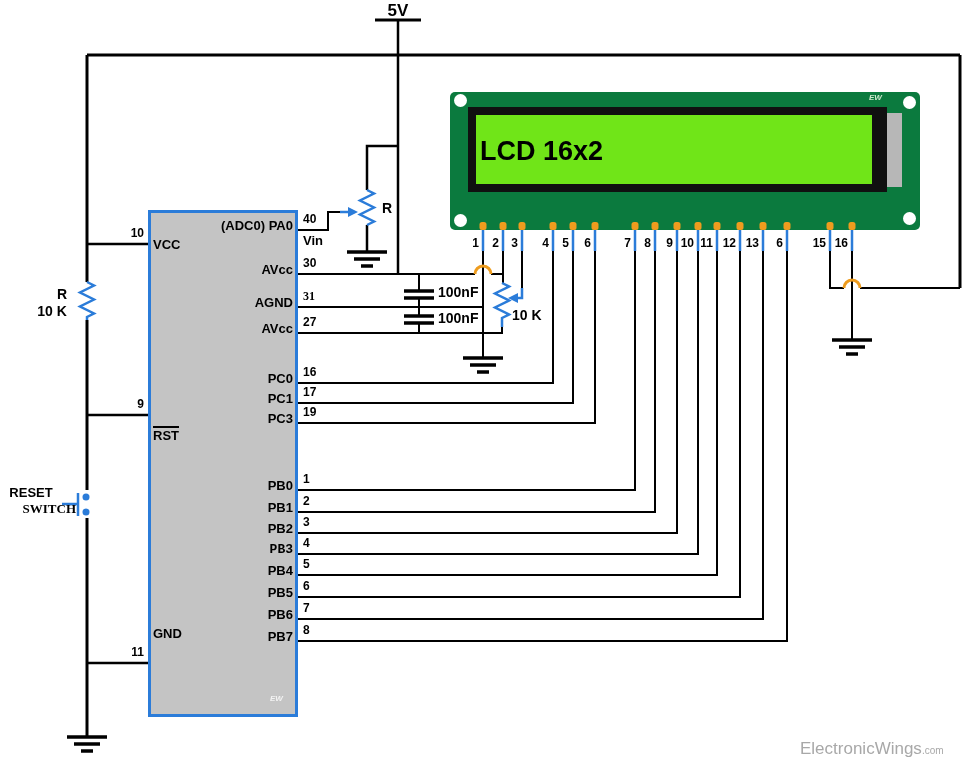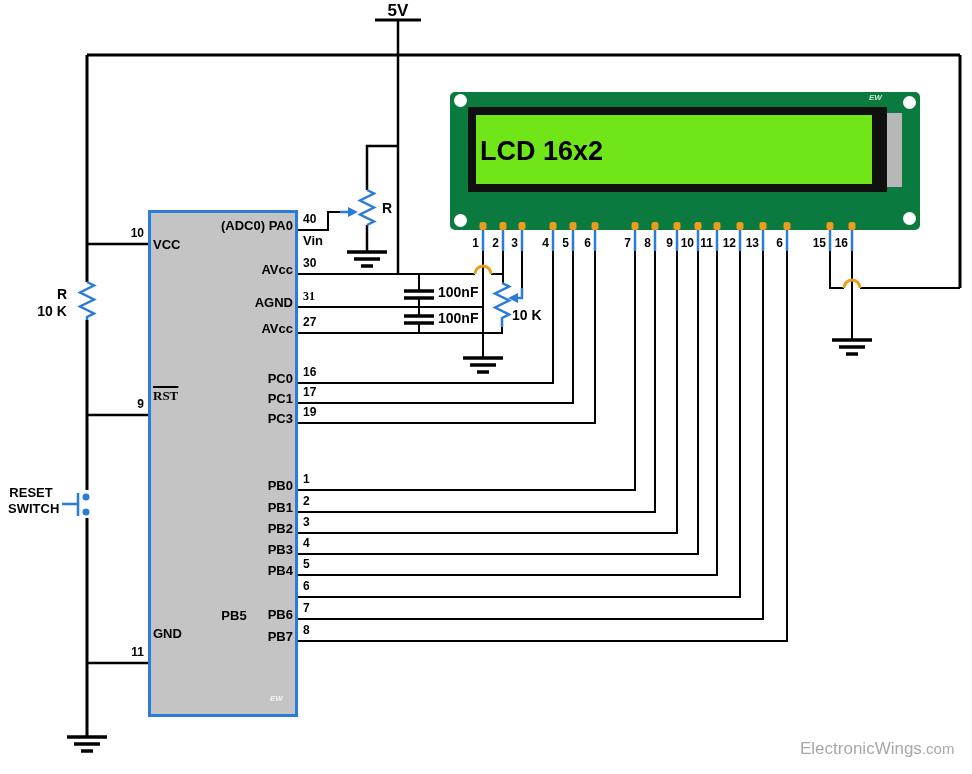--- a/index.html
+++ b/index.html
@@ -18,21 +18,21 @@
   .pcb{position:absolute;left:450px;top:92px;width:470px;height:138px;background:#0b7a3e;
        border-radius:5px;z-index:1;}
   .hole{position:absolute;width:13px;height:13px;border-radius:50%;background:#ffffff;z-index:2;}
   .bezel{position:absolute;left:468px;top:107px;width:419px;height:85px;background:#101010;z-index:2;}
   .screen{position:absolute;left:476px;top:115px;width:396px;height:69px;background:#70e518;z-index:3;}
   .connector{position:absolute;left:887px;top:113px;width:15px;height:74px;background:#b7b7b7;z-index:3;}
   svg.wires{position:absolute;left:0;top:0;z-index:4;}
   .txt{z-index:5;}
   .ewmark{position:absolute;font-size:8px;font-style:italic;font-weight:bold;z-index:5;}
   .watermark{position:absolute;left:800px;top:739px;font-size:17px;color:#a8a8a8;z-index:5;}
-  .watermark .dotcom{font-size:15px;}
+  .watermark .dotcom{font-size:10px;}
 </style>
 </head>
 <body>
 
 <div id="canvas">
 
   <div class="pcb"></div>
   <div class="hole" style="left:454px;top:94px;"></div>
   <div class="hole" style="left:903px;top:96px;"></div>
   <div class="hole" style="left:454px;top:214px;"></div>
@@ -187,37 +187,37 @@
       <path d="M78,493 V516" stroke="#2b7cd9" stroke-width="2.5" fill="none"></path>
       <path d="M62,504 H78" stroke="#2b7cd9" stroke-width="2.5" fill="none"></path>
     </g>
   </svg>
 
   <div class="lbl txt" style="left:380px;top:1px;width:36px;text-align:center;font-size:17px;">5V</div>
 
   <span class="lnum txt" style="top:226px;">10</span>
   <span class="lpin txt" style="top:237px;">VCC</span>
   <span class="lnum txt" style="top:397px;">9</span>
-  <span class="lpin txt" style="top:388px;text-decoration:overline;text-decoration-thickness:2px;font-family:Liberation Serif, serif;">RST</span>
+  <span class="lpin txt" style="top:428px;text-decoration:overline;text-decoration-thickness:2px;">RST</span>
   <span class="lnum txt" style="top:645px;">11</span>
   <span class="lpin txt" style="top:626px;">GND</span>
 
   <span class="rpin txt" style="top:218px;">(ADC0) PA0</span>
   <span class="rpin txt" style="top:262px;">AVcc</span>
   <span class="rpin txt" style="top:295px;">AGND</span>
   <span class="rpin txt" style="top:321px;">AVcc</span>
   <span class="rpin txt" style="top:371px;">PC0</span>
   <span class="rpin txt" style="top:391px;">PC1</span>
   <span class="rpin txt" style="top:411px;">PC3</span>
   <span class="rpin txt" style="top:478px;">PB0</span>
   <span class="rpin txt" style="top:500px;">PB1</span>
   <span class="rpin txt" style="top:521px;">PB2</span>
-  <span class="rpin txt" style="top:542px;">PB3</span>
+  <span class="rpin txt" style="top:542px;font-family:Liberation Mono, monospace;">PB3</span>
   <span class="rpin txt" style="top:563px;">PB4</span>
-  <span class="rpin txt" style="top:608px;text-align:center;">PB5</span>
+  <span class="rpin txt" style="top:585px;">PB5</span>
   <span class="rpin txt" style="top:607px;">PB6</span>
   <span class="rpin txt" style="top:629px;">PB7</span>
 
   <span class="rnum txt" style="top:212px;">40</span>
   <span class="rnum txt" style="top:256px;">30</span>
   <span class="rnum txt" style="top:289px;font-family:Liberation Serif, serif;">31</span>
   <span class="rnum txt" style="top:315px;">27</span>
   <span class="rnum txt" style="top:365px;">16</span>
   <span class="rnum txt" style="top:385px;">17</span>
   <span class="rnum txt" style="top:405px;">19</span>
@@ -232,21 +232,21 @@
 
   <span class="lbl txt" style="left:303px;top:233px;font-size:13px;">Vin</span>
 
   <span class="lbl txt" style="left:52px;top:286px;width:20px;text-align:center;font-size:14px;">R</span>
   <span class="lbl txt" style="left:28px;top:303px;width:48px;text-align:center;font-size:14px;">10 K</span>
   <span class="lbl txt" style="left:382px;top:200px;font-size:14px;">R</span>
   <span class="lbl txt" style="left:438px;top:284px;font-size:14px;">100nF</span>
   <span class="lbl txt" style="left:438px;top:310px;font-size:14px;">100nF</span>
   <span class="lbl txt" style="left:512px;top:307px;font-size:14px;">10 K</span>
   <span class="lbl txt" style="left:2px;top:485px;width:58px;text-align:center;font-size:13px;">RESET</span>
-  <span class="lbl txt" style="left:8px;top:501px;width:58px;text-align:left;font-size:13px;">SWITCH</span>
+  <span class="lbl txt" style="left:18px;top:501px;width:58px;text-align:right;font-size:13px;font-family:Liberation Serif, serif;">SWITCH</span>
 
   <span class="vlabel" style="left:477px;">VSS</span>
   <span class="vlabel" style="left:497px;">VCC</span>
   <span class="vlabel" style="left:516px;">VEE</span>
   <span class="vlabel" style="left:547px;">RS</span>
   <span class="vlabel" style="left:567px;">RW</span>
   <span class="vlabel" style="left:589px;">E</span>
   <span class="vlabel" style="left:629px;">D0</span>
   <span class="vlabel" style="left:649px;">D1</span>
   <span class="vlabel" style="left:671px;">D2</span>

